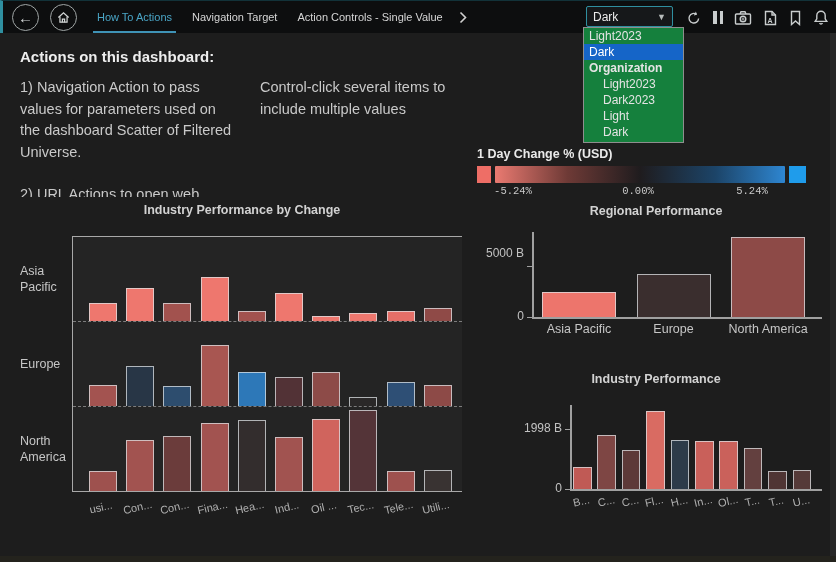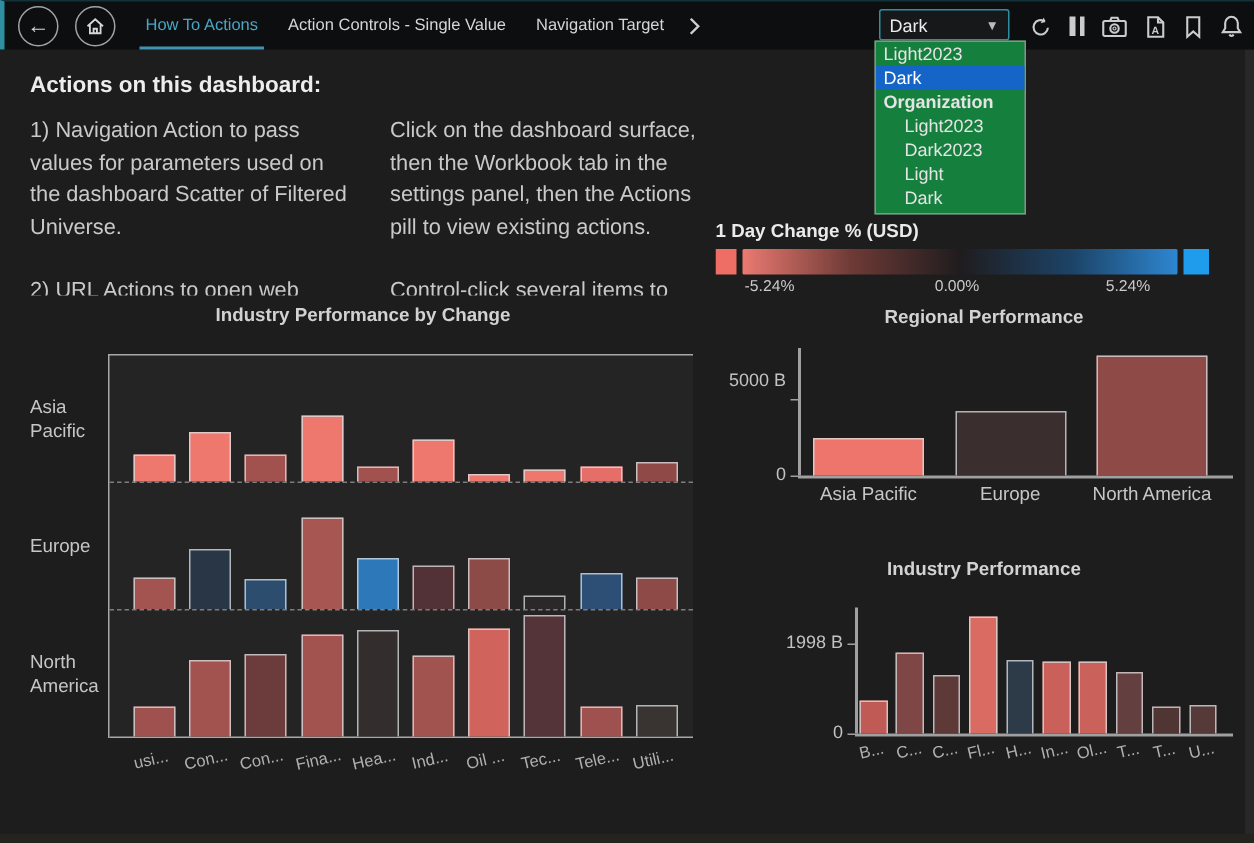--- a/index.html
+++ b/index.html
@@ -70,21 +70,21 @@
 
   
   .legend { position:absolute; left:477px; top:147px; width:348px; height:48px; overflow:hidden; }
   .legend-title { font-size:12.5px; font-weight:bold; color:#eaeaea; margin-bottom:5px; }
   .legend-row { display:flex; align-items:center; height:17px; }
   .swatch { height:17px; flex:0 0 auto; }
   .swatch.left { width:14px; }
   .swatch.right { width:17px; margin-left:4px; }
   .grad-bar { width:290px; height:17px; margin-left:4px; border-radius:1px; }
   .legend-labels { position:relative; height:12px; margin-top:2px; font-size:10.5px; color:#c9c9c9; }
-  .legend-labels span { position:absolute; transform:translateX(-50%); white-space:nowrap; }
+  .legend-labels span { position:absolute; transform:translateX(-50%); white-space:nowrap;font-family:Liberation Mono, monospace; }
 
   
   .chart { position:absolute; }
   .chart-title { font-size:12.5px; font-weight:bold; color:#d2d2d2; text-align:center; margin:0; }
   .vline, .hline, .tickmark { position:absolute; background:#a0a0a0; }
   .ytick { position:absolute; font-size:12px; color:#c2c2c2; text-align:right; white-space:nowrap; }
   .bar { position:absolute; border:1px solid rgba(222,226,228,0.75); border-bottom:none; }
   .xlab { position:absolute; font-size:11px; color:#b0b0b0; white-space:nowrap; }
   .xlab.rot { transform:translateX(-55%) rotate(-13deg); }
   .xlab.flat { transform:translateX(-50%); font-size:12.5px; color:#c6c6c6; }
@@ -117,22 +117,22 @@
   </div>
   <div class="circle-btn home">
     <svg width="15" height="15" viewBox="0 0 16 16" style="stroke:#d4d8d8;fill:none;stroke-width:1.3">
       <path d="M2.5 8 L8 3 L13.5 8"></path>
         <path d="M4.2 7 V13 H11.8 V7"></path>
         <path d="M6.8 13 V9.8 H9.2 V13"></path>
     </svg>
   </div>
   <nav class="tabs">
       <div class="tab active">How To Actions</div>
+      <div class="tab">Navigation Target</div>
       <div class="tab">Action Controls - Single Value</div>
-      <div class="tab">Navigation Target</div>
     </nav>
   <div class="more-tabs">
     <svg width="8" height="13" viewBox="0 0 8 13" style="stroke:#d0d0d0;fill:none;stroke-width:1.6">
       <path d="M1.5 1.5 L6.5 6.5 L1.5 11.5"></path>
     </svg>
   </div>
 
   <div class="theme-select">
     <span>Dark</span>
     <span class="caret">▼</span>
@@ -191,21 +191,20 @@
   </div>
 
 <section class="instructions">
   <div class="instr-title">Actions on this dashboard:</div>
   <div class="instr-cols">
     <div class="instr-col">
         <p>1) Navigation Action to pass values for parameters used on the dashboard Scatter of Filtered Universe.</p>
         <p>2) URL Actions to open web pages contextually</p>
       </div>
     <div class="instr-col">
-        <p>Click on the dashboard surface, then the Workbook tab in the settings panel, then the Actions pill to view existing actions.</p>
         <p>Control-click several items to include multiple values</p>
       </div>
   </div>
 </section>
 
 <section class="legend">
   <div class="legend-title">1 Day Change % (USD)</div>
   <div class="legend-row">
     <span class="swatch left" style="background: rgb(238, 110, 102);"></span>
     <span class="grad-bar" style="background: linear-gradient(90deg, rgb(234, 122, 113) 0%, rgb(110, 58, 54) 25%, rgb(31, 28, 30) 50%, rgb(28, 68, 104) 76%, rgb(46, 134, 209) 100%);"></span>

